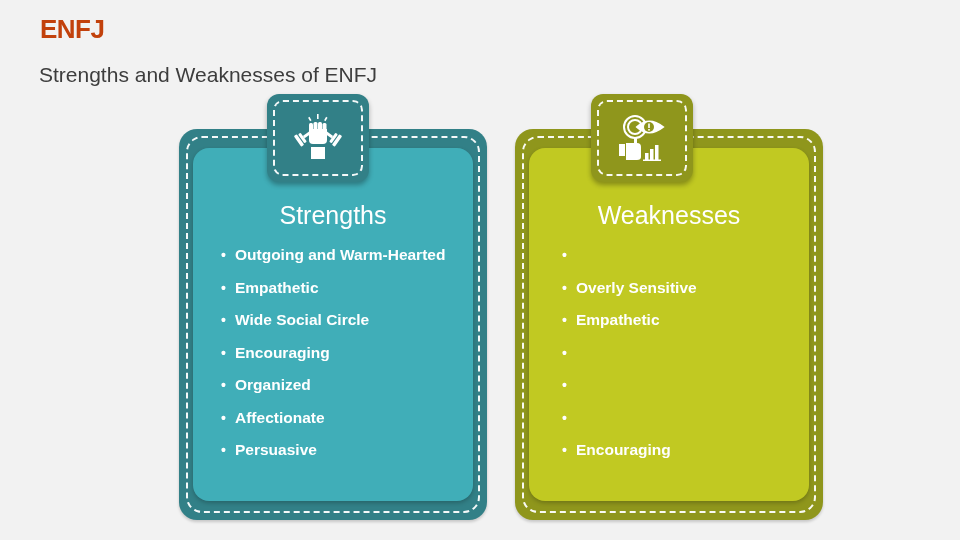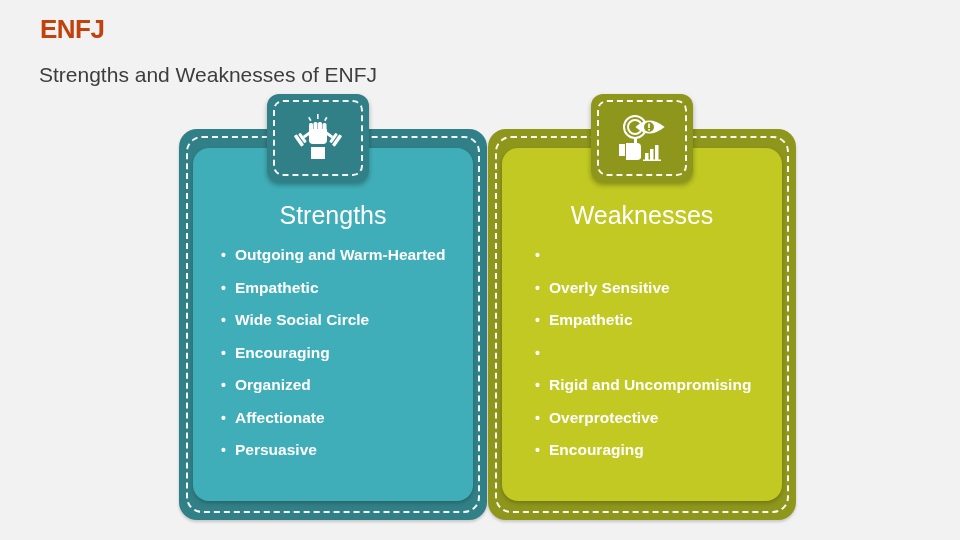--- a/index.html
+++ b/index.html
@@ -30,21 +30,21 @@
       border: 2px dashed rgba(255,255,255,0.95);
       border-radius: 16px;
     }
     .card .panel {
       position: absolute; left: 14px; top: 19px; right: 14px; bottom: 19px;
       border-radius: 16px;
       box-shadow: 0 2px 4px rgba(0,0,0,0.22);
     }
     .card.strengths { left: 147px; background: #328087; margin-left: 32px; }
     .card.strengths .panel { background: #40aeb8; }
-    .card.weaknesses { left: 488px; background: #8f961c; padding-left: 36px; }
+    .card.weaknesses { left: 515px; background: #8f961c; padding-left: 36px; }
     .card.weaknesses .panel { background: #c1c922; }
 
     .badge {
       position: absolute; top: 94px; width: 102px; height: 88px;
       border-radius: 12px;
       box-shadow: 0 3px 5px rgba(0,0,0,0.3);
     }
     .badge .stitch {
       position: absolute; left: 6px; top: 6px; right: 6px; bottom: 6px;
       border: 2px dashed rgba(255,255,255,0.95);
@@ -162,25 +162,23 @@
         </li>
       <li>
           <span class="dot">•</span>
           <span>Empathetic</span>
         </li>
       <li>
           <span class="dot">•</span>
         </li>
       <li>
           <span class="dot">•</span>
-          <span>Rigid and Uncompromising</span>
-        </li>
-      <li>
-          <span class="dot">•</span>
-          <span>Overprotective</span>
+        </li>
+      <li>
+          <span class="dot">•</span>
         </li>
       <li>
           <span class="dot">•</span>
           <span>Encouraging</span>
         </li>
     </ul>
   </div>
 </div>
 
 <div class="badge weaknesses">

